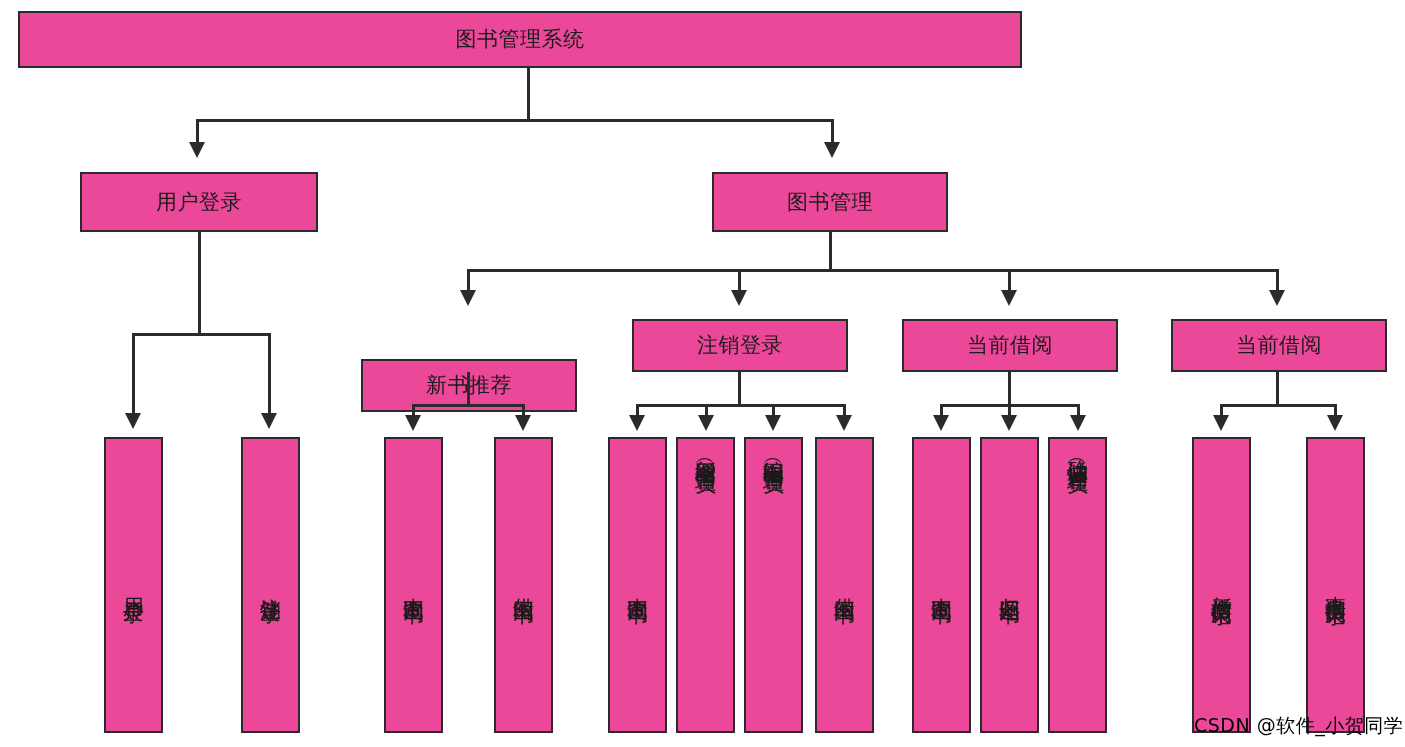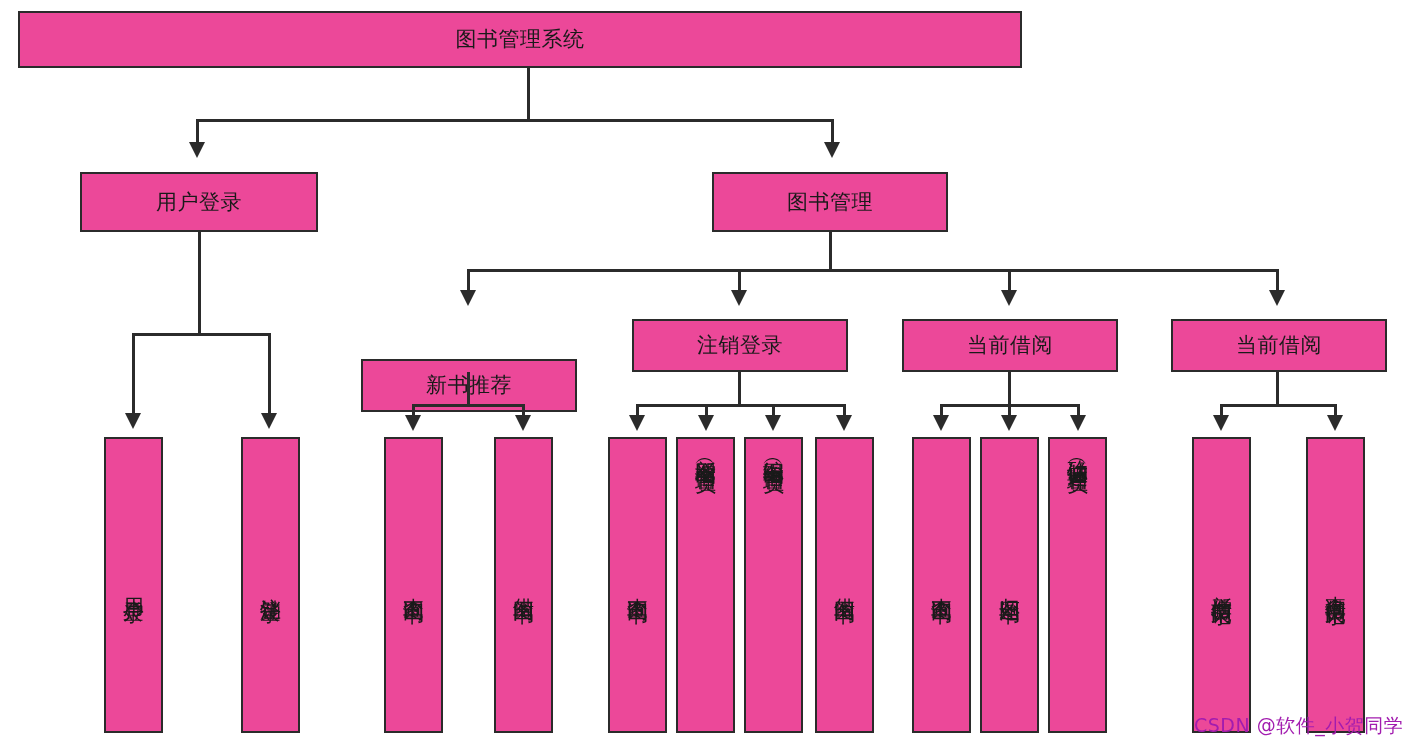--- a/index.html
+++ b/index.html
@@ -66,21 +66,21 @@
     position: absolute;
     width: 0;
     height: 0;
     border-left: 8px solid transparent;
     border-right: 8px solid transparent;
     border-top: 16px solid #2b2b2b;
   }
   .watermark {
     position: absolute;
     font-size: 19px;
-    color: #a21caf;
+    color: #000000;
     white-space: nowrap;
     letter-spacing: 0.5px;
   }
 </style>
 </head>
 <body>
 
 <div id="canvas">
 
   <div class="node" style="left:18px; top:11px; width:1004px; height:57px;">

